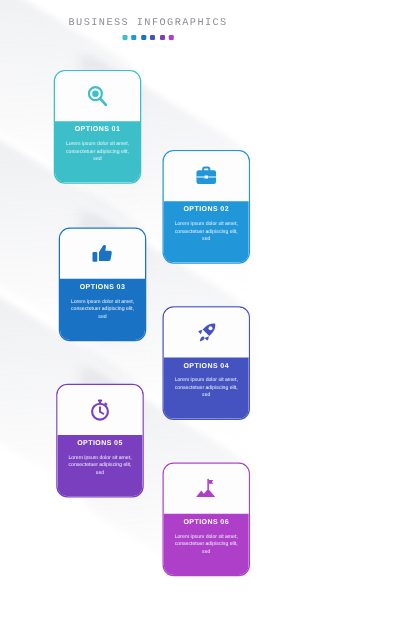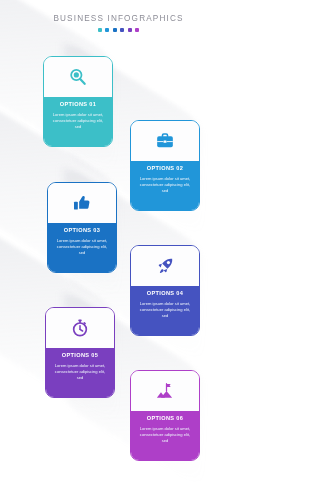--- a/index.html
+++ b/index.html
@@ -28,21 +28,21 @@
     position: absolute;
     top: 14px;
     left: 0;
     width: 237px;
     text-align: center;
   }
   .header-title {
     font-size: 8.2px;
     letter-spacing: 1.15px;
     color: #8c8c96;
-    font-family: Liberation Sans, sans-serif;
+    font-family: Liberation Mono, monospace;
     white-space: nowrap;
   }
   .header-dots {
     margin-top: 5px;
     display: flex;
     justify-content: center;
     gap: 3.5px;
   }
   .header-dots .dot {
     width: 4px;

